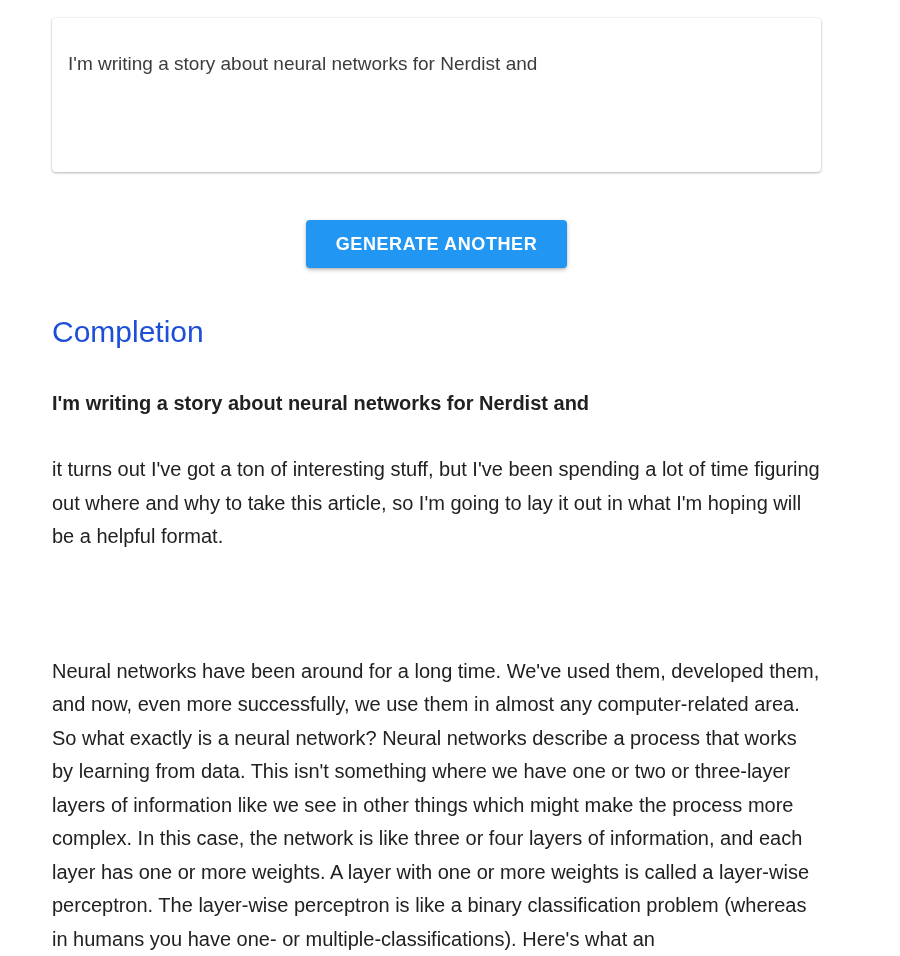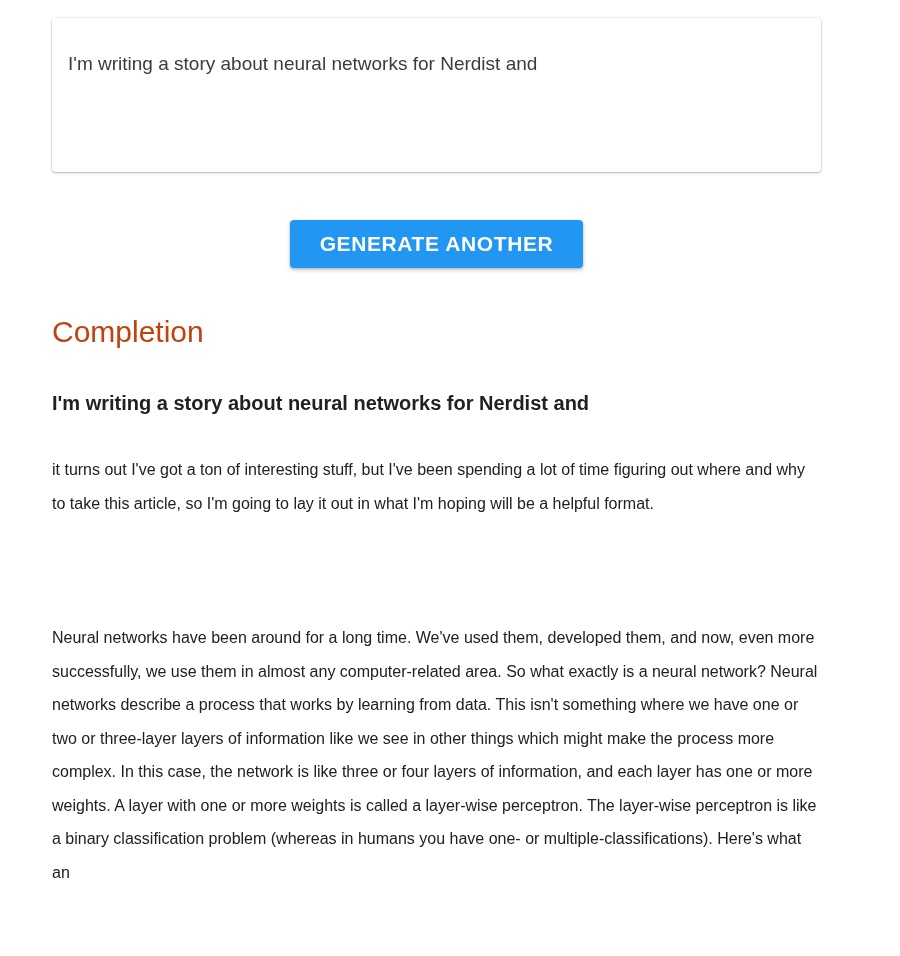--- a/index.html
+++ b/index.html
@@ -52,45 +52,45 @@
   .generate-button {
     display: inline-block;
     background: #2196f3;
     color: #ffffff;
     border: none;
     border-radius: 4px;
     height: 48px;
     min-width: 233px;
     padding: 0 30px;
     font-family: "Liberation Sans", sans-serif;
-    font-size: 21px;
+    font-size: 18px;
     font-weight: bold;
     letter-spacing: 0.6px;
     text-transform: uppercase;
     box-shadow: 0 2px 4px rgba(0,0,0,0.22), 0 1px 2px rgba(0,0,0,0.12);
     cursor: pointer;
   }
   
   .completion-heading {
     margin: 46px 0 0 0;
     font-size: 30px;
     line-height: 36px;
     font-weight: 400;
-    color: #c2410c;
+    color: #1d4ed8;
   }
   .prompt-echo {
     margin: 40px 0 0 0;
     font-size: 20px;
     line-height: 27px;
     font-weight: bold;
     color: #212121;
   }
   .completion-paragraph {
     margin: 36px 0 0 0;
-    font-size: 16px;
+    font-size: 20px;
     line-height: 33.5px;
     color: #212121;
   }
   .completion-paragraph.second {
     margin-top: 101px;
   }
 </style>
 </head>
 <body>
 

